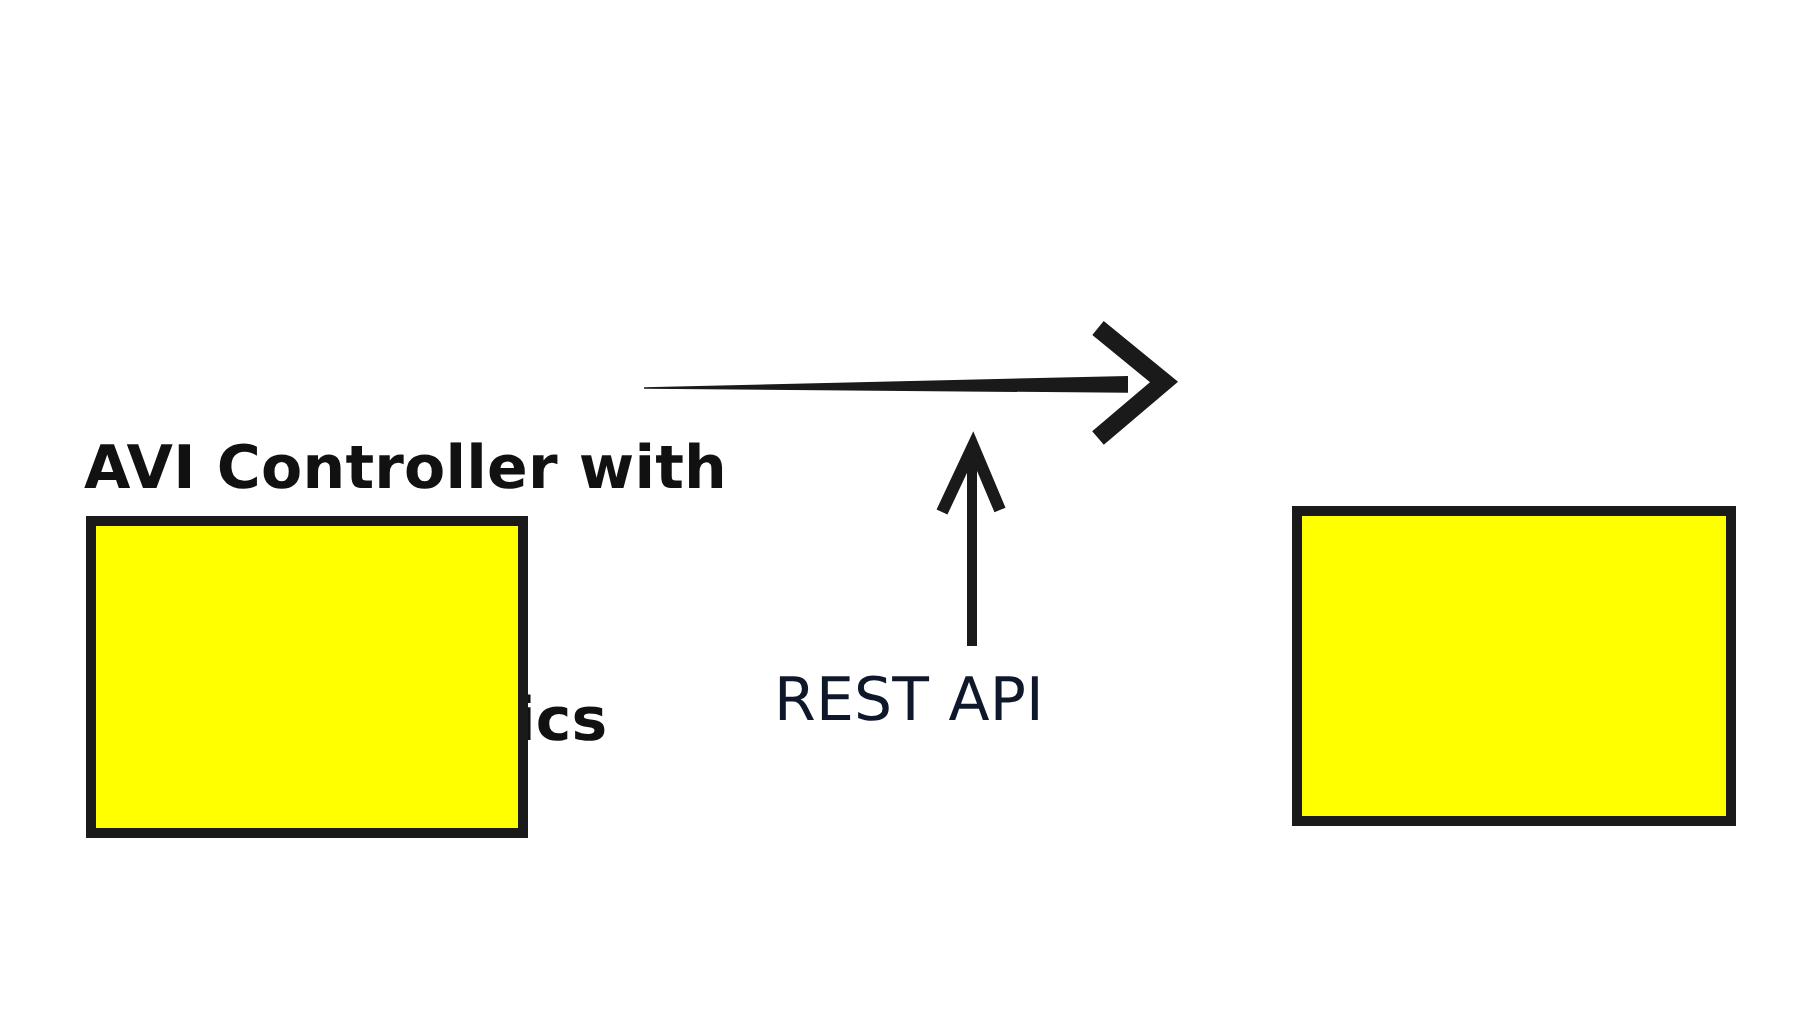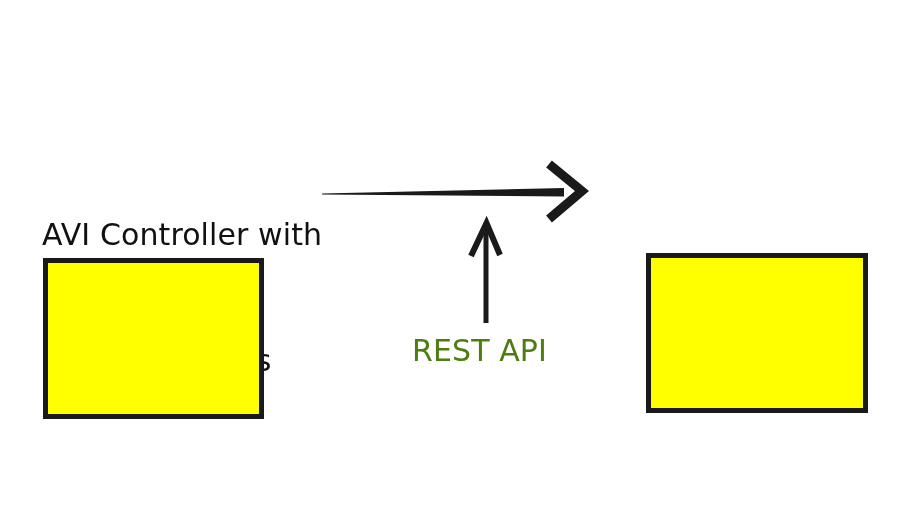--- a/index.html
+++ b/index.html
@@ -27,29 +27,30 @@
     color: #111111;
     white-space: pre;
     letter-spacing: 0.1px;
   }
   #label-controller {
     left: 42px;
     top: 130px;
   }
   #label-controller .line {
     display: block;
+    font-weight: bold;
   }
   #label-webui {
     left: 597px;
     top: 168px;
   }
   #label-rest-api {
-    left: 412px;
+    left: 387px;
     top: 330px;
-    color: #4d7c0f;
+    color: #0f172a;
     text-align: center;
   }
 
   
   .box {
     position: absolute;
     background: #ffff00;
     border: 5px solid #1a1a1a;
     box-sizing: border-box;
   }

